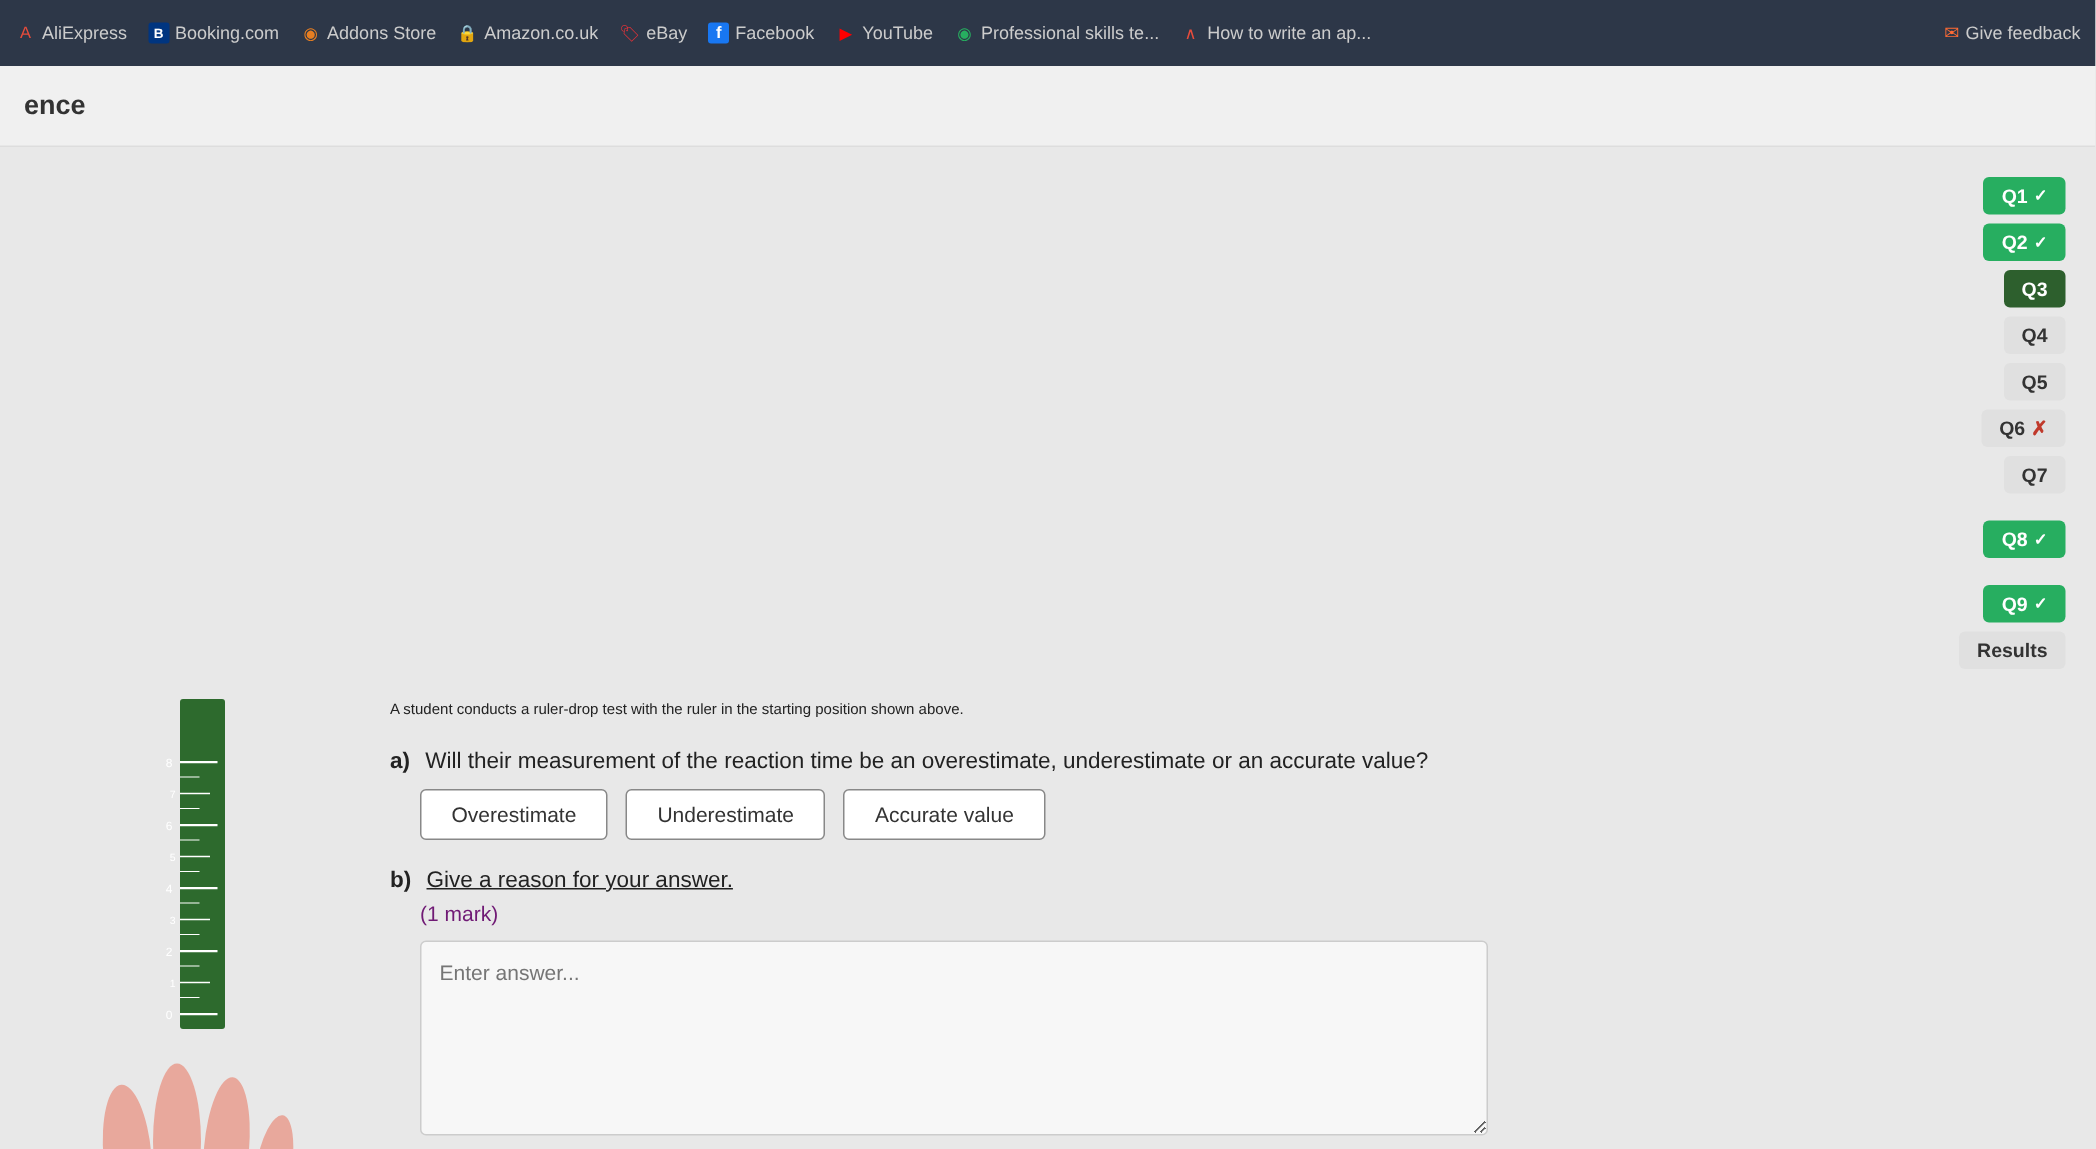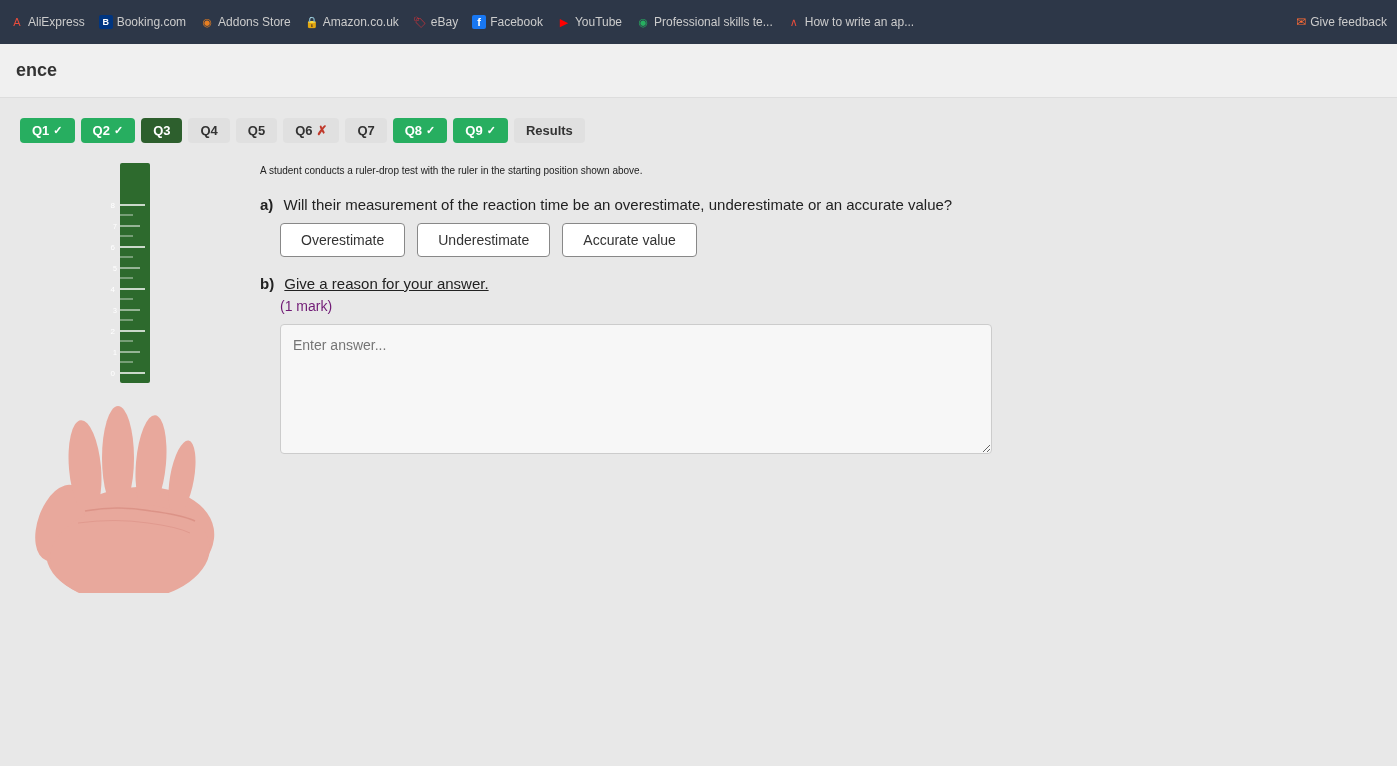--- a/index.html
+++ b/index.html
@@ -76,36 +76,37 @@
       min-height: 700px;
     }
 
     
     .question-nav {
       display: flex;
       align-items: flex-end;
       gap: 6px;
       margin-bottom: 20px;
       flex-wrap: wrap;
+      flex-direction: column;
     }
     .q-tab {
       padding: 5px 12px;
       border-radius: 4px;
       font-size: 13px;
       font-weight: bold;
       cursor: pointer;
       border: none;
       display: flex;
       align-items: center;
       gap: 4px;
     }
     .q-tab.correct { background: #27ae60; color: white; }
     .q-tab.active { background: #2d5f2d; color: white; }
     .q-tab.default { background: #e0e0e0; color: #333; }
-    .q-tab.correct-outline { background: #27ae60; color: white; }
+    .q-tab.correct-outline { background: #27ae60; color: white; margin-top: 12px; }
     .q-tab.results { background: #e0e0e0; color: #333; }
 
     .check-icon { font-size: 11px; }
     .cross-icon { color: #c0392b; }
 
     
     .content-row {
       display: flex;
       gap: 30px;
       align-items: flex-start;

